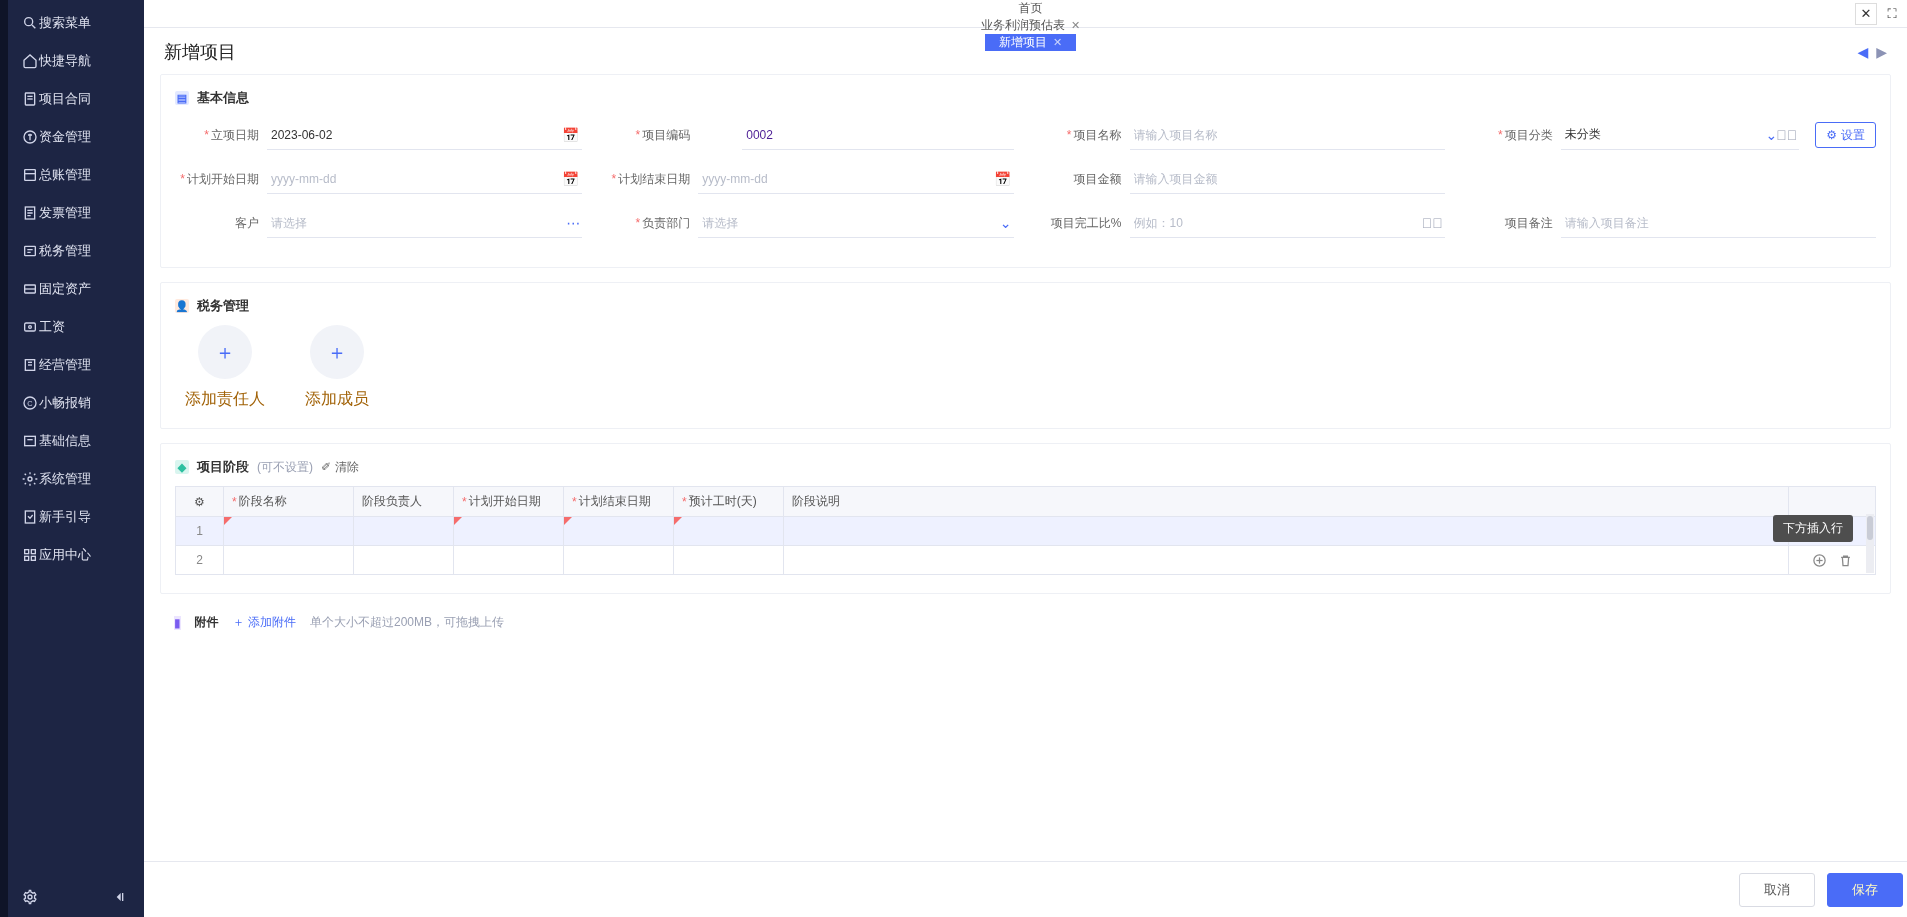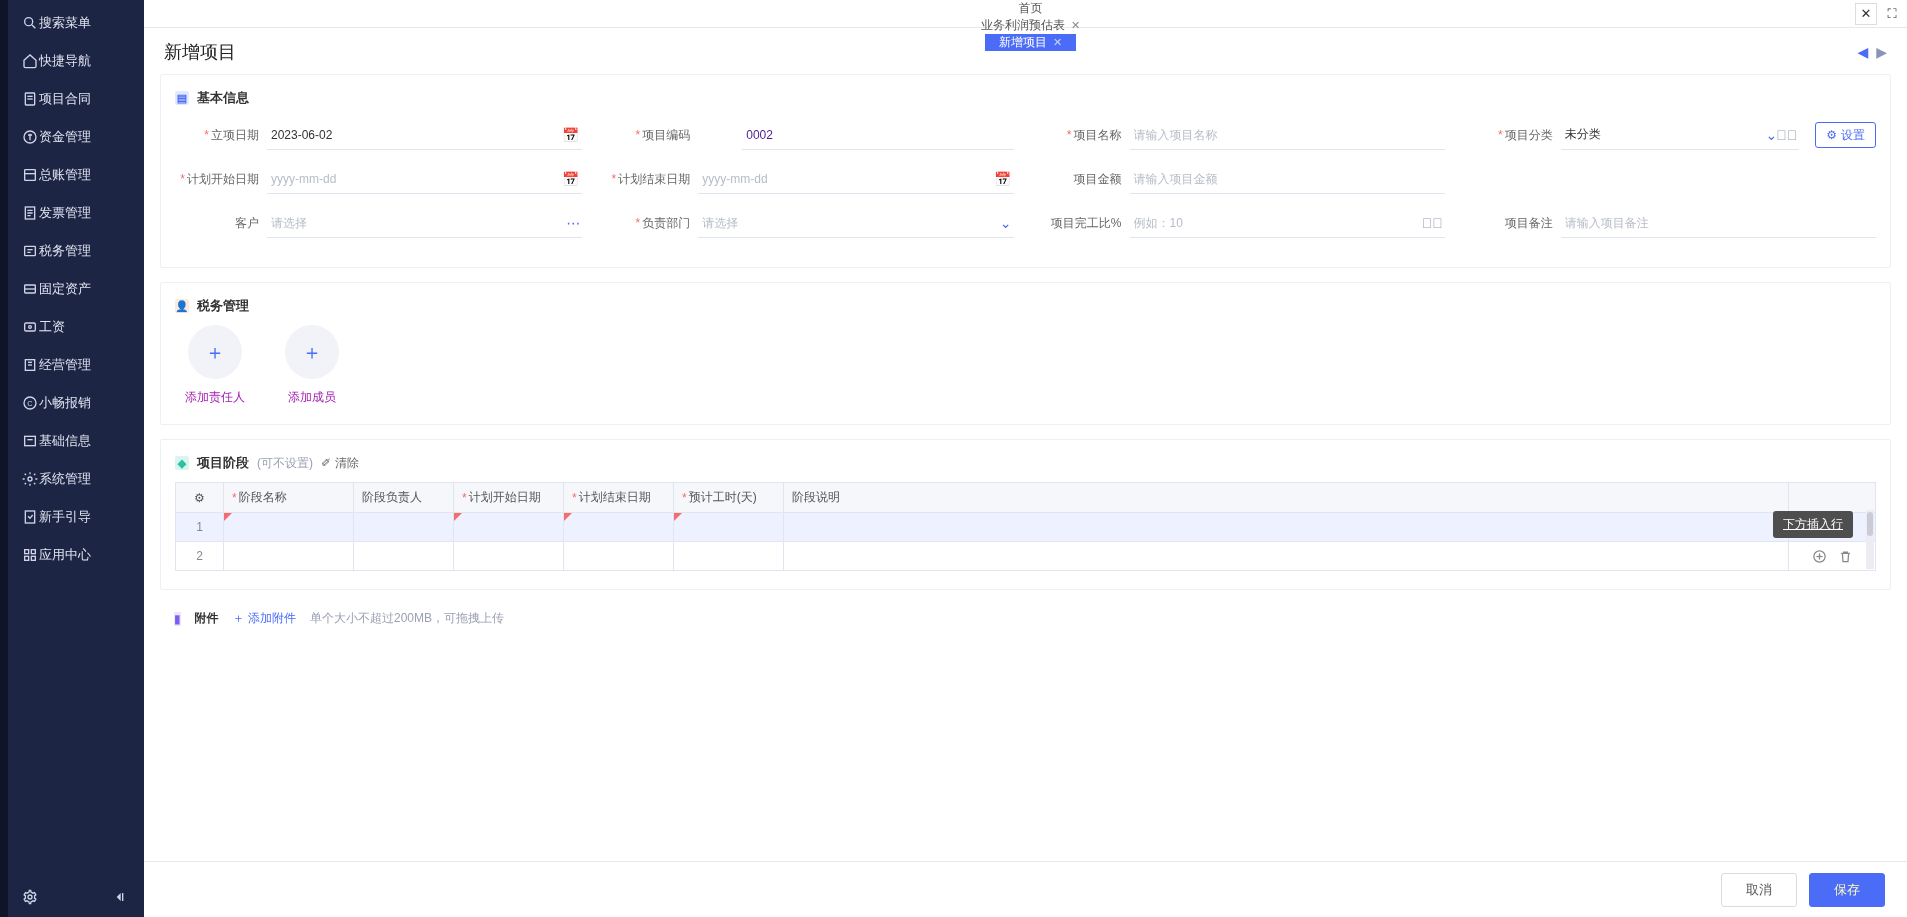--- a/index.html
+++ b/index.html
@@ -52,21 +52,21 @@
 .input::placeholder { color: #b7bcc9; }
 .input-wrap { flex: 1; position: relative; display: flex; align-items: center; }
 .input-wrap .suffix { position: absolute; right: 2px; color: #4a6cf7; font-size: 14px; cursor: pointer; }
 .input-wrap .suffix.gray { color: #9aa0b3; }
 .config-btn { margin-left: 8px; height: 26px; padding: 0 10px; border: 1px solid #4a6cf7; color: #4a6cf7; background: #fff; border-radius: 3px; font-size: 12px; cursor: pointer; display: inline-flex; align-items: center; gap: 4px; }
 
 
 .members { display: flex; gap: 40px; padding-left: 10px; }
 .member-add { display: flex; flex-direction: column; align-items: center; gap: 10px; cursor: pointer; }
 .member-circle { width: 54px; height: 54px; border-radius: 50%; background: #f1f3f8; display: flex; align-items: center; justify-content: center; color: #4a6cf7; font-size: 20px; }
-.member-label { font-size: 12px; color: #a21caf; }
+.member-label { font-size: 16px; color: #a16207; }
 
 
 .section-head .muted { color: #9aa0b3; font-weight: 400; font-size: 12px; }
 .section-head .link { color: #666; font-weight: 400; font-size: 12px; cursor: pointer; display: inline-flex; align-items: center; gap: 4px; }
 
 
 .table { border: 1px solid #e2e5ef; width: 100%; position: relative; }
 .thead, .trow { display: flex; }
 .th, .td { border-right: 1px solid #e2e5ef; padding: 6px 8px; font-size: 12px; display: flex; align-items: center; min-height: 26px; }
 .th { background: #f6f7fb; color: #555; font-weight: 500; }
@@ -79,31 +79,31 @@
 .col-lead { width: 100px; }
 .col-start { width: 110px; }
 .col-end { width: 110px; }
 .col-days { width: 110px; }
 .col-desc { flex: 1; }
 .col-act { width: 86px; justify-content: center; gap: 10px; border-right: none; }
 .redtri { width: 0; height: 0; border-top: 8px solid #f56c6c; border-right: 8px solid transparent; align-self: flex-start; margin: -6px 0 0 -8px; }
 .tact { cursor: pointer; color: #888; font-size: 14px; display: inline-flex; align-items: center; justify-content: center; width: 16px; height: 16px; }
 .tact.primary { color: #4a6cf7; }
 .tact svg { width: 15px; height: 15px; }
-.tooltip { position: absolute; right: 22px; top: 28px; background: #4e4e4e; color: #fff; padding: 5px 10px; border-radius: 3px; font-size: 12px; white-space: nowrap; z-index: 10; text-decoration: underline; }
+.tooltip { position: absolute; right: 22px; top: 28px; background: #4e4e4e; color: #fff; padding: 5px 10px; border-radius: 3px; font-size: 12px; white-space: nowrap; z-index: 10; }
 .vscroll { position: absolute; right: 1px; top: 27px; bottom: 1px; width: 8px; background: #ecedf2; }
 .vscroll-thumb { position: absolute; left: 1px; right: 1px; top: 2px; height: 40%; background: #c9ccd6; border-radius: 3px; }
 
 
 .attach-row { display: flex; align-items: center; gap: 14px; font-size: 12px; }
 .attach-add { color: #4a6cf7; cursor: pointer; }
 .attach-hint { color: #9aa0b3; }
 
 
-.footer { position: fixed; bottom: 0; left: 144px; right: 0; height: 56px; background: #fff; border-top: 1px solid #e6e8ef; display: flex; align-items: center; justify-content: flex-end; gap: 12px; padding: 0 22px; }
+.footer { position: fixed; bottom: 0; left: 144px; right: 0; height: 56px; background: #fff; border-top: 1px solid #e6e8ef; display: flex; align-items: center; justify-content: flex-end; gap: 12px; padding: 0 4px; }
 .btn { height: 34px; padding: 0 24px; border-radius: 3px; font-size: 13px; cursor: pointer; border: 1px solid #d9dbe3; background: #fff; color: #555; }
 .btn.primary { background: #4a6cf7; border-color: #4a6cf7; color: #fef9c3; }
 
 svg { display: block; }
 </style>
 </head>
 <body>
 
 <div class="app">
   <div class="sidebar-railgap"></div>

